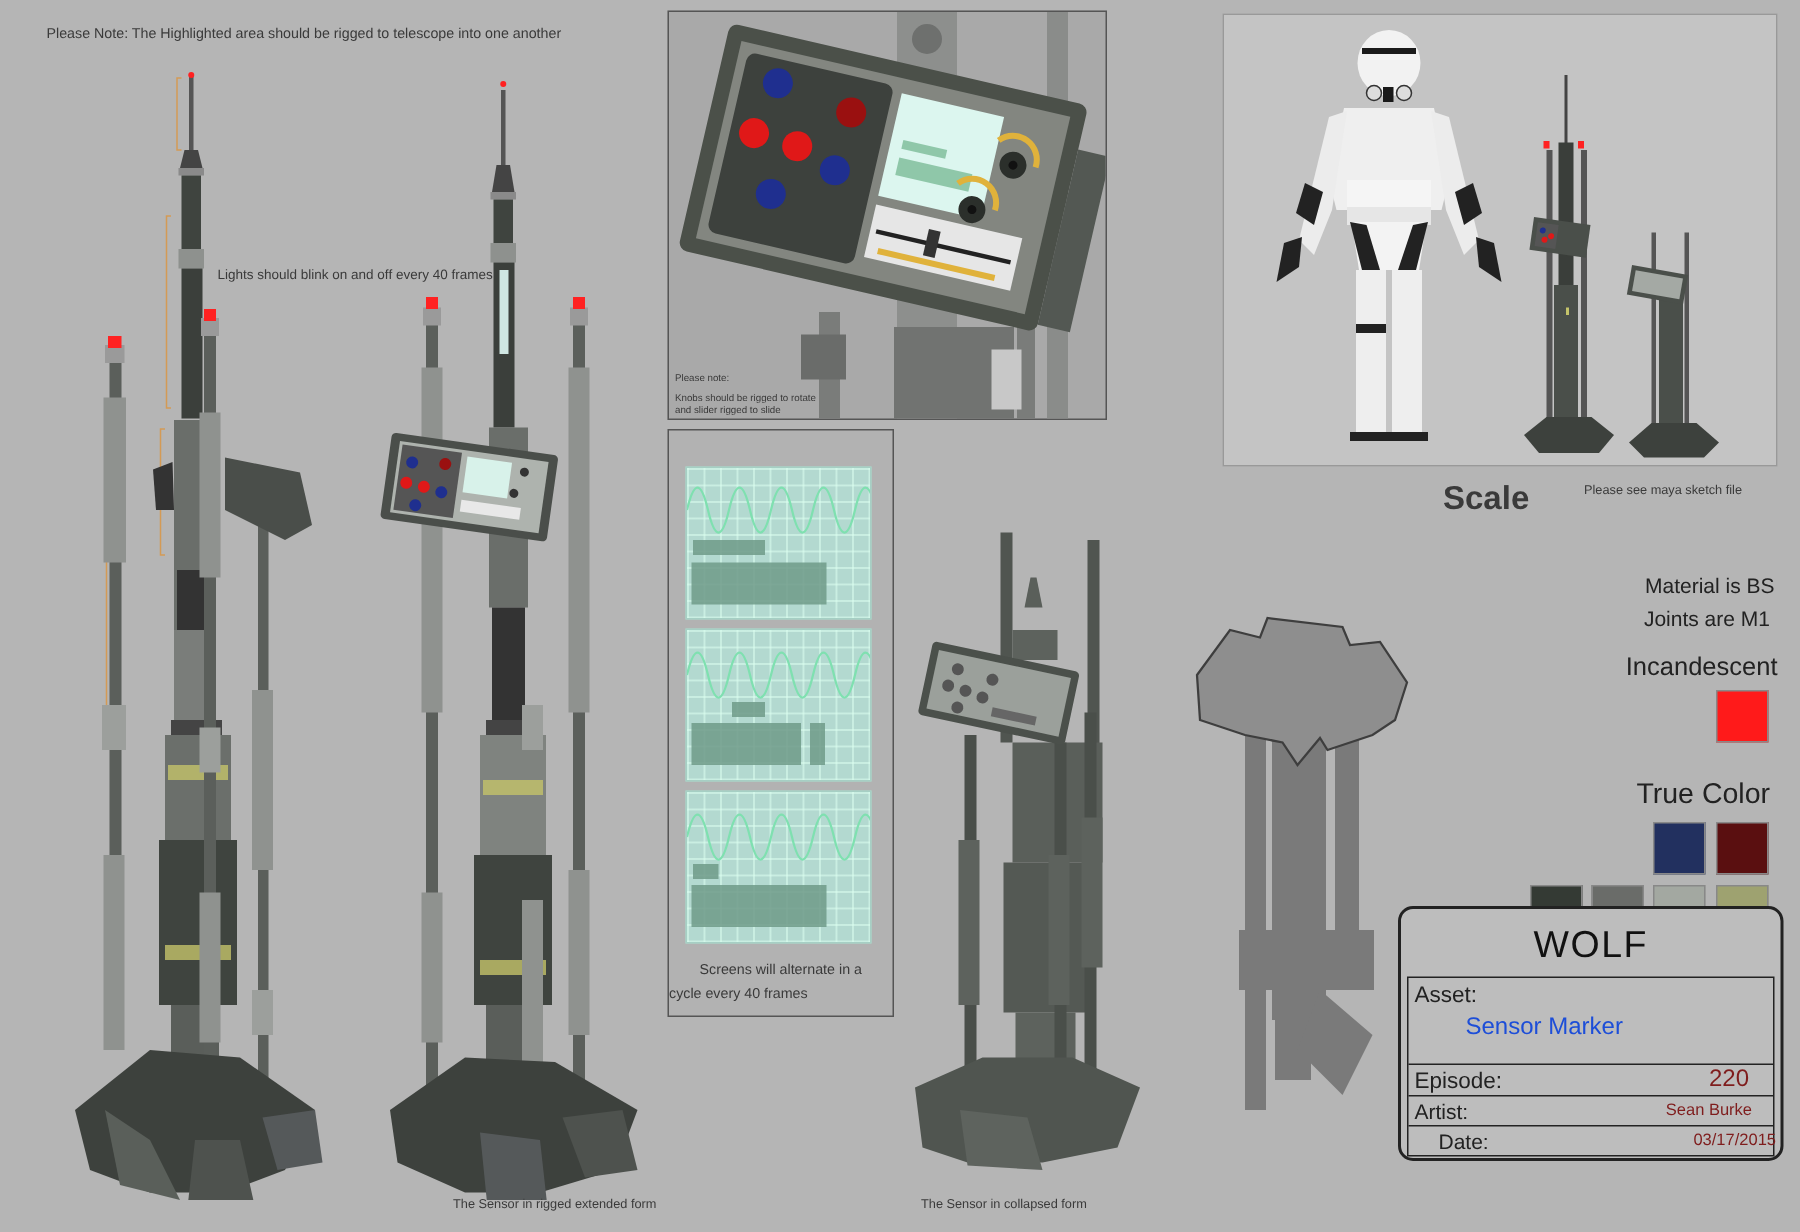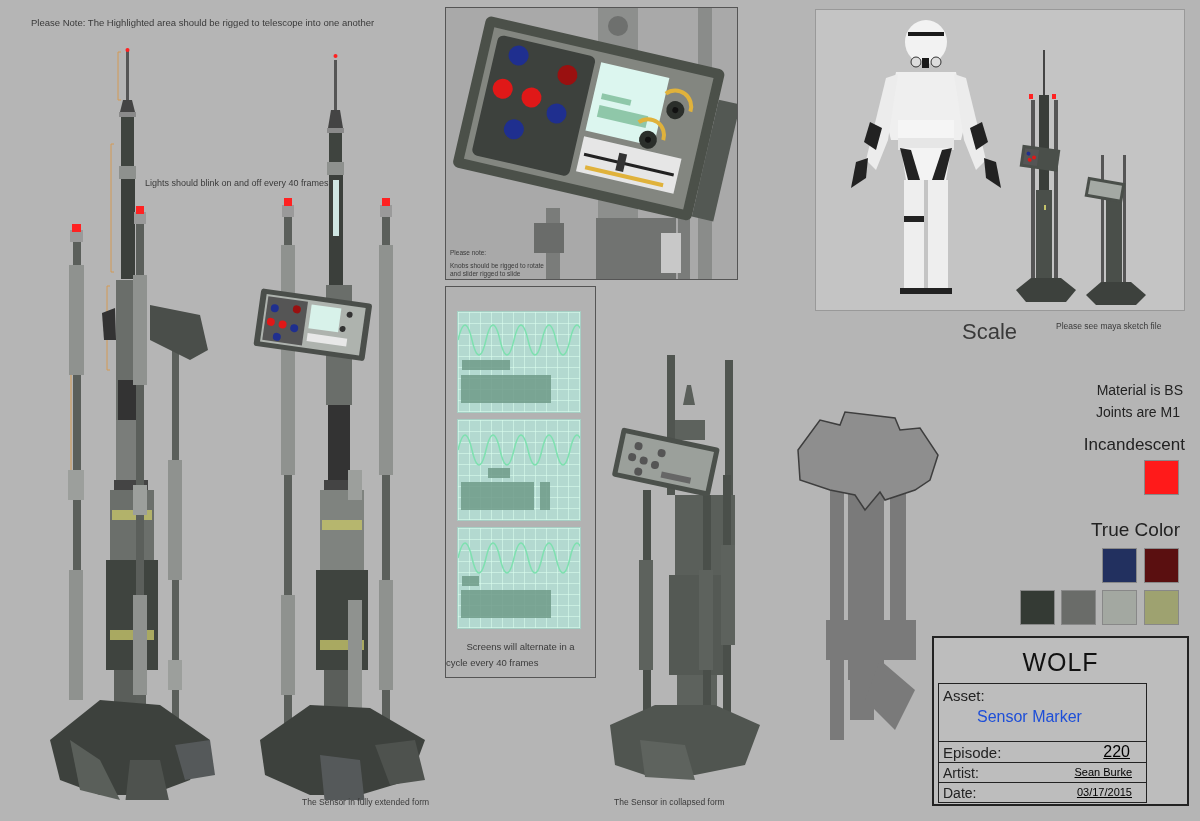--- a/index.html
+++ b/index.html
@@ -41,29 +41,29 @@
   .bar { position: absolute; background: #6f9a88; opacity: 0.85; }
 
   
   .legend-text { font-size: 14px; color: #222; text-align: right; white-space: nowrap; }
   .legend-head { font-size: 17px; color: #222; text-align: right; white-space: nowrap; }
   .legend-head-lg { font-size: 19px; color: #222; white-space: nowrap; }
   .swatch { position: absolute; width: 35px; height: 35px; border: 1px solid #888; }
 
   
   .title-block {
-    left: 932px; top: 636px; width: 257px; height: 170px;
-    border: 2px solid #222; border-radius: 0; background: #bdbdbd;
+    left: 932px; top: 604px; width: 257px; height: 170px;
+    border: 2px solid #222; border-radius: 10px; background: #bdbdbd;
   }
   .tb-title { position: absolute; left: 0; top: 10px; width: 100%; text-align: center; font-size: 25px; color: #111; letter-spacing: 1px; }
-  .tb-inner { position: absolute; left: 4px; top: 45px; width: 209px; height: 120px; border: 1.5px solid #222; }
+  .tb-inner { position: absolute; left: 4px; top: 45px; width: 245px; height: 120px; border: 1.5px solid #222; }
   .tb-row { position: absolute; left: 0; width: 100%; border-bottom: 1.5px solid #222; }
-  .tb-row:last-child { border-bottom: none; }
+  .tb-row:last-child { border-bottom: none; margin-left: 16px; }
   .tb-label { position: absolute; left: 4px; font-size: 15px; color: #222; }
-  .tb-value { position: absolute; right: 14px; color: #000000; text-decoration: underline; }
+  .tb-value { position: absolute; right: 14px; color: #7f1d1d; }
 </style>
 </head>
 <body>
 
 <div class="abs note" style="left:31px; top:17px; font-size:9.5px;text-align:center;">Please Note: The Highlighted area should be rigged to telescope into one another</div>
 
 <svg class="abs" style="left:40px; top:40px;" width="400" height="760">
 
   <g stroke="#d49a55" stroke-width="1" fill="none">
     <path d="M81 12 L78 12 L78 60 L81 60"></path>
@@ -163,21 +163,21 @@
     </g>
 
     <polygon points="10,700 60,665 120,668 175,700 160,740 110,755 60,755 15,735" fill="#3d413d"></polygon>
     <polygon points="70,715 110,720 115,765 75,765" fill="#55595a"></polygon>
     <polygon points="125,705 165,700 175,740 140,745" fill="#4e524e"></polygon>
   </g>
 </svg>
 
 <div class="abs note" style="left:145px; top:178px;">Lights should blink on and off every 40 frames</div>
 
-<div class="abs caption" style="left:302px; top:797px;">The Sensor in fully extended form</div>
+<div class="abs caption" style="left:302px; top:797px;">The Sensor in rigged extended form</div>
 
 <div class="abs panel-rig">
   <svg width="293" height="273">
 
     <rect x="152" y="0" width="40" height="273" fill="#8d8f8d"></rect>
     <circle cx="172" cy="18" r="10" fill="#6e706e"></circle>
     <rect x="252" y="0" width="14" height="273" fill="#8a8c8a"></rect>
     <rect x="232" y="170" width="12" height="103" fill="#7a7c7a"></rect>
     <rect x="100" y="200" width="14" height="73" fill="#7a7c7a"></rect>
     <rect x="88" y="215" width="30" height="30" fill="#6a6c6a"></rect>
@@ -330,21 +330,21 @@
     <rect x="285" y="145" width="3" height="135" fill="#555"></rect>
     <rect x="307" y="145" width="3" height="135" fill="#555"></rect>
     <rect x="290" y="190" width="16" height="90" fill="#4a4f4a"></rect>
     <g transform="rotate(10 290 180)">
         <rect x="270" y="170" width="38" height="20" fill="#4a4f4a"></rect>
         <rect x="273" y="173" width="32" height="14" fill="#a4a9a4"></rect>
       </g>
     <polygon points="270,285 285,272 315,272 330,285 320,295 280,295" fill="#3d413d"></polygon>
   </svg>
 </div>
-<div class="abs" style="left:962px; top:319px; font-size:22px; color:#3a3a3a;">Scale</div>
+<div class="abs" style="left:962px; top:319px; font-size:22px; color:#3a3a3a;font-weight:bold;">Scale</div>
 <div class="abs note" style="left:1056px; top:321px; font-size:8.5px;">Please see maya sketch file</div>
 
 <div class="abs legend-text" style="right:17px; top:382px;">Material is BS</div>
 <div class="abs legend-text" style="right:20px; top:404px;">Joints are M1</div>
 <div class="abs legend-head" style="right:15px; top:435px;">Incandescent</div>
 <div class="swatch" style="left:1144px; top:460px; background:#ff1a1a;"></div>
 <div class="abs legend-head-lg" style="right:20px; top:519px;">True Color</div>
 <div class="swatch" style="left:1102px; top:548px; background:#22305f;"></div>
 <div class="swatch" style="left:1144px; top:548px; background:#5a0f10;"></div>
 <div class="swatch" style="left:1020px; top:590px; background:#343a34;"></div>

